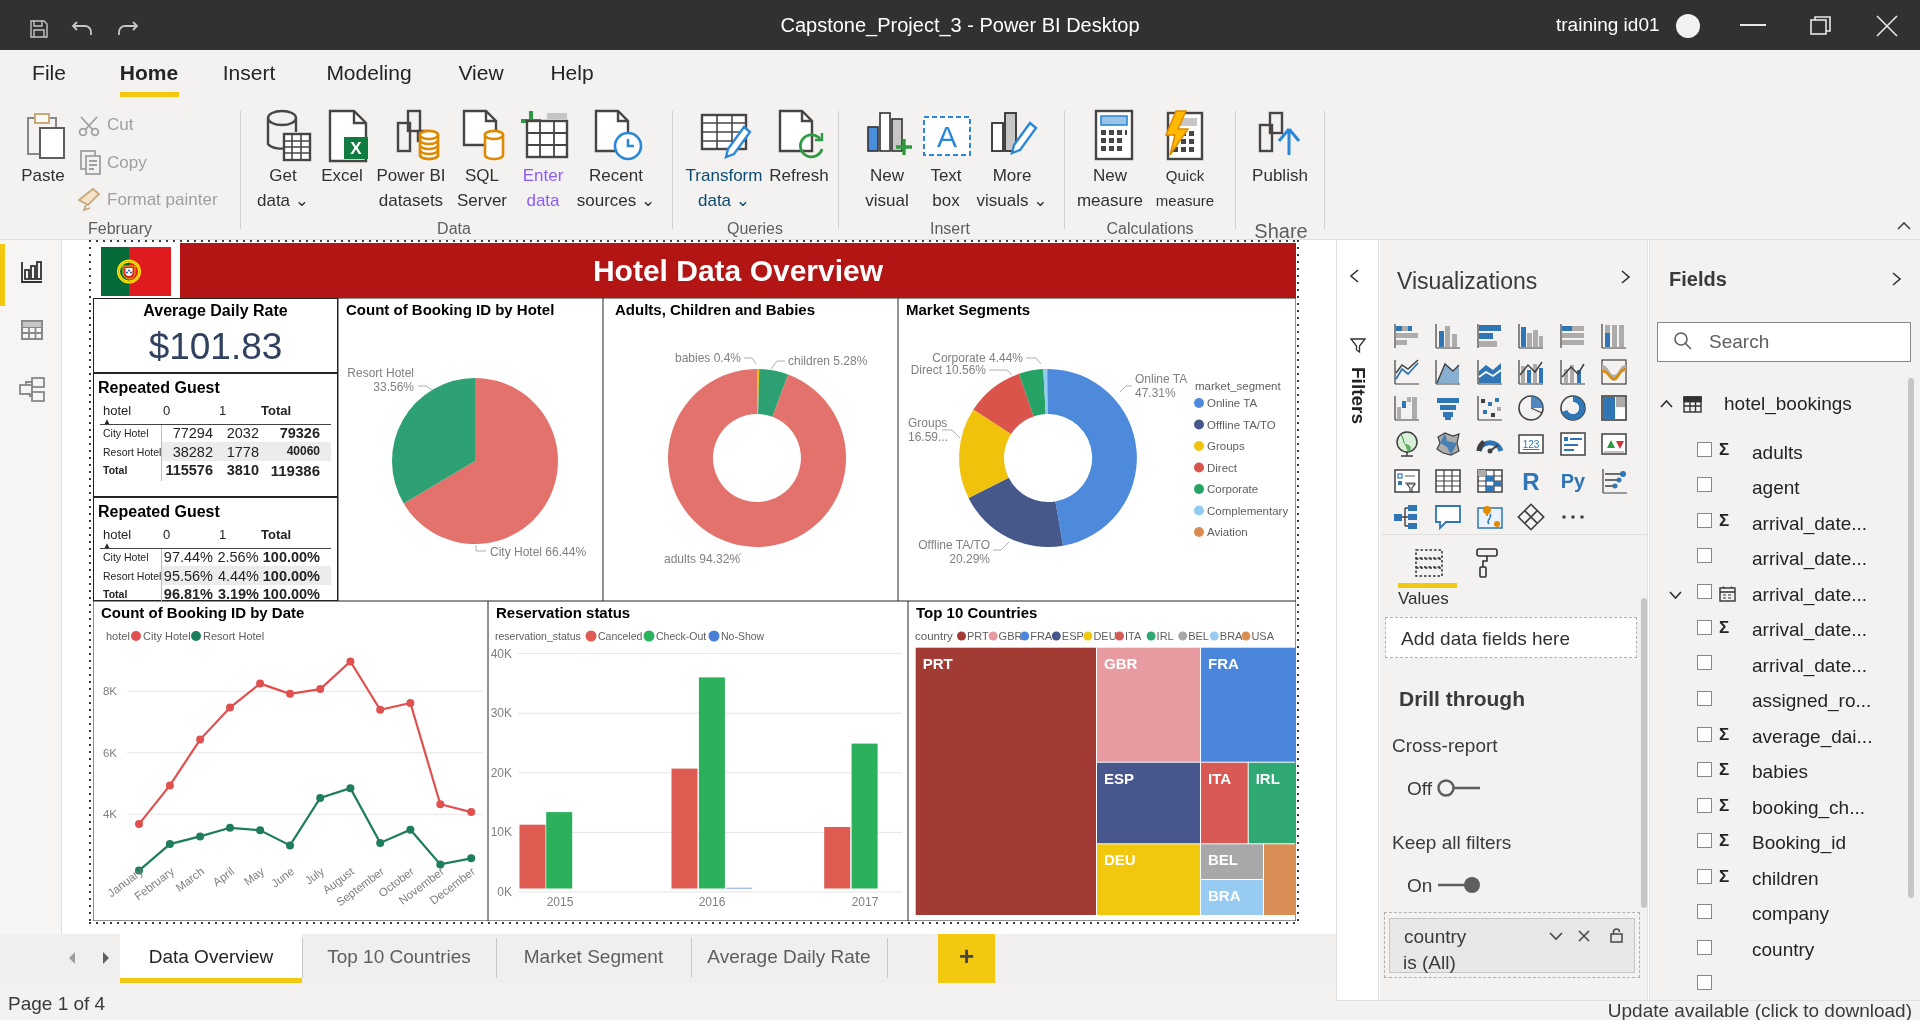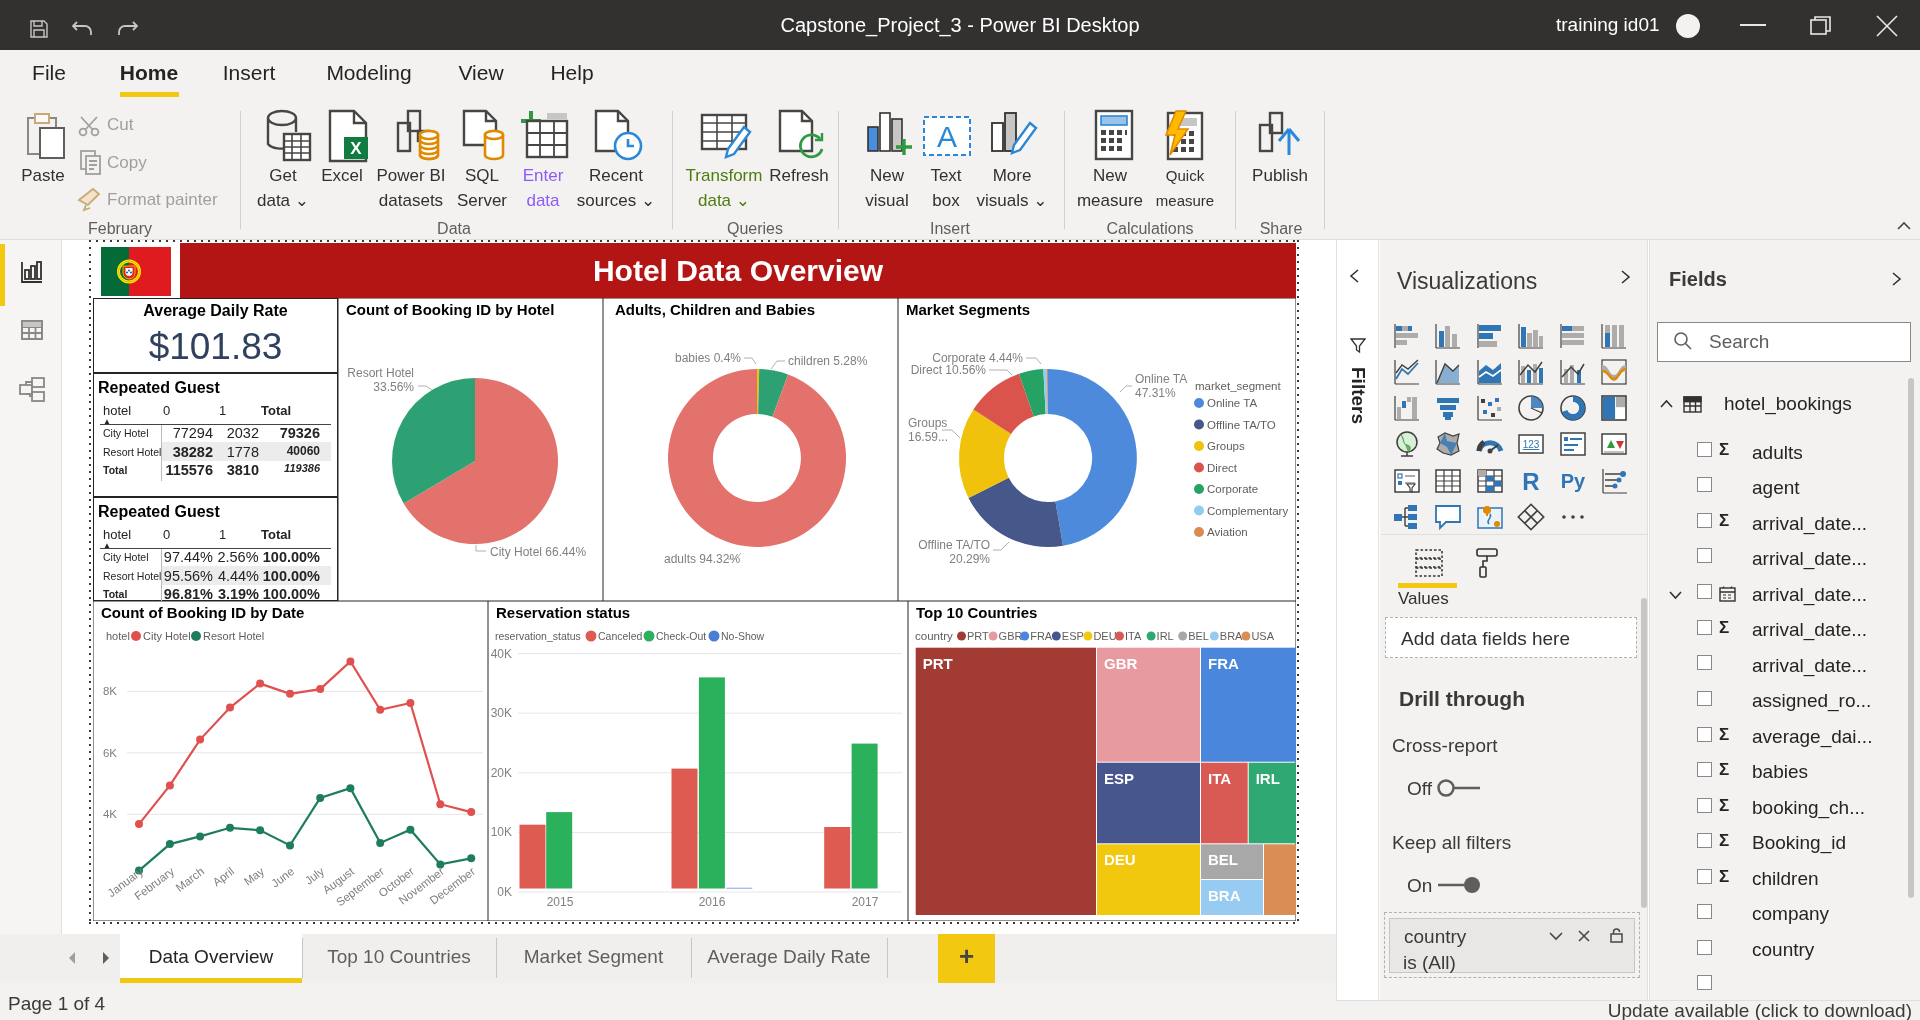--- a/index.html
+++ b/index.html
@@ -49,21 +49,21 @@
     <div class="ab" style="left:672px;top:8px;width:1px;height:118px;background:#d2d0ce;"></div>
     <div class="ab" style="left:838px;top:8px;width:1px;height:118px;background:#d2d0ce;"></div>
     <div class="ab" style="left:1064px;top:8px;width:1px;height:118px;background:#d2d0ce;"></div>
     <div class="ab" style="left:1235px;top:8px;width:1px;height:118px;background:#d2d0ce;"></div>
     <div class="ab" style="left:1324px;top:8px;width:1px;height:118px;background:#d2d0ce;"></div>
     <div class="ab" style="left:40px;top:117px;width:160px;text-align:center;font-size:16px;color:#605e5c;">February</div>
     <div class="ab" style="left:374px;top:117px;width:160px;text-align:center;font-size:16px;color:#605e5c;">Data</div>
     <div class="ab" style="left:675px;top:117px;width:160px;text-align:center;font-size:16px;color:#605e5c;">Queries</div>
     <div class="ab" style="left:870px;top:117px;width:160px;text-align:center;font-size:16px;color:#605e5c;">Insert</div>
     <div class="ab" style="left:1070px;top:117px;width:160px;text-align:center;font-size:16px;color:#605e5c;">Calculations</div>
-    <div class="ab" style="left:1201px;top:117px;width:160px;text-align:center;font-size:16px;color:#605e5c;">Share</div>
+    <div class="ab" style="left:1201px;top:117px;width:160px;text-align:center;font-size:20px;color:#605e5c;">Share</div>
     <svg class="ab" style="left:1896px;top:118px;" width="16" height="10" viewBox="0 0 16 10" fill="none" stroke="#484644" stroke-width="1.6">
       <path d="M2 8 L8 2 L14 8"></path>
     </svg>
   </div>
 <div class="ab" style="left:0;top:103px;width:1920px;height:140px;">
     <svg class="ab" style="left:22px;top:9px;" width="46" height="48" viewBox="0 0 46 48">
 <rect x="6" y="6" width="28" height="36" fill="none" stroke="#8a8886" stroke-width="2"></rect>
 <rect x="13" y="2" width="14" height="9" fill="#faf9f8" stroke="#c8a978" stroke-width="2"></rect>
 <rect x="18" y="16" width="24" height="30" fill="#fff" stroke="#605e5c" stroke-width="2"></rect>
 </svg>
@@ -136,21 +136,21 @@
 <path d="M26 2 v10 h10" fill="none" stroke="#484644" stroke-width="2.4"></path>
 <circle cx="36" cy="37" r="13" fill="#fff" stroke="#2b88d8" stroke-width="2.6"></circle>
 <path d="M36 30 v7 h6" fill="none" stroke="#2b88d8" stroke-width="2.6"></path>
 </svg>
     <div class="ab" style="left:541px;top:60px;width:150px;text-align:center;font-size:17px;color:#323130;line-height:25px;">Recent<br>sources ⌄</div>
     <svg class="ab" style="left:698px;top:6px;" width="56" height="54" viewBox="0 0 56 54">
 <rect x="4" y="6" width="44" height="34" fill="#fff" stroke="#484644" stroke-width="2.4"></rect>
 <path d="M4 14 h44 M4 23 h44 M4 32 h44 M19 6 v34 M34 6 v34" stroke="#484644" stroke-width="1.6"></path>
 <path d="M46 18 L30 40 l-2 8 l8 -3 L52 23 z" fill="#fff" stroke="#2b88d8" stroke-width="2.4"></path>
 </svg>
-    <div class="ab" style="left:649px;top:60px;width:150px;text-align:center;font-size:17px;color:#4d7c0f;line-height:25px;">Transform<br>data ⌄</div>
+    <div class="ab" style="left:649px;top:60px;width:150px;text-align:center;font-size:17px;color:#0c4a6e;line-height:25px;">Transform<br>data ⌄</div>
     <svg class="ab" style="left:776px;top:6px;" width="50" height="54" viewBox="0 0 50 54">
 <path d="M4 2 h22 l10 10 v30 h-32 z" fill="#fff" stroke="#484644" stroke-width="2.4"></path>
 <path d="M26 2 v10 h10" fill="none" stroke="#484644" stroke-width="2.4"></path>
 <g fill="none" stroke="#2e9b42" stroke-width="2.8">
 <path d="M44 30 a11 11 0 1 0 2 10"></path>
 <path d="M46 24 v7 h-7" stroke-width="2.4"></path>
 </g>
 </svg>
     <div class="ab" style="left:724px;top:60px;width:150px;text-align:center;font-size:17px;color:#323130;line-height:25px;">Refresh</div>
     <svg class="ab" style="left:864px;top:6px;" width="52" height="54" viewBox="0 0 52 54">
@@ -264,27 +264,27 @@
 <div class="ab" style="left:163px;top:403px;width:50px;font-size:13px;color:#252423;">0</div>
 <div class="ab" style="left:219px;top:403px;width:40px;font-size:13px;color:#252423;">1</div>
 <div class="ab" style="left:261px;top:403px;width:45px;text-align:left;font-size:13px;font-weight:bold;color:#252423;">Total</div>
 <div class="ab" style="left:100px;top:424px;width:231px;height:1px;background:#444;"></div>
 <div class="ab" style="left:103px;top:427px;font-size:10.5px;font-weight:normal;color:#252423;">City Hotel</div>
 <div class="ab" style="left:161px;top:425px;width:52px;text-align:right;font-size:14.5px;font-weight:normal;color:#252423;">77294</div>
 <div class="ab" style="left:217px;top:425px;width:42px;text-align:right;font-size:14.5px;font-weight:normal;color:#252423;">2032</div>
 <div class="ab" style="left:260px;top:425px;width:60px;text-align:right;font-size:14.5px;font-weight:normal;color:#252423;"><b>79326</b></div>
 <div class="ab" style="left:161px;top:442px;width:170px;height:18.5px;background:#ececec;"></div>
 <div class="ab" style="left:103px;top:446px;font-size:10.5px;font-weight:normal;color:#252423;">Resort Hotel</div>
-<div class="ab" style="left:161px;top:444px;width:52px;text-align:right;font-size:14.5px;font-weight:bold;color:#252423;">38282</div>
+<div class="ab" style="left:161px;top:444px;width:52px;text-align:right;font-size:14.5px;font-weight:normal;color:#252423;">38282</div>
 <div class="ab" style="left:217px;top:444px;width:42px;text-align:right;font-size:14.5px;font-weight:normal;color:#252423;">1778</div>
 <div class="ab" style="left:260px;top:444px;width:60px;text-align:right;font-size:12px;font-weight:normal;color:#252423;"><b>40060</b></div>
 <div class="ab" style="left:103px;top:464px;font-size:10.5px;font-weight:bold;color:#252423;">Total</div>
 <div class="ab" style="left:161px;top:462px;width:52px;text-align:right;font-size:14.5px;font-weight:bold;color:#252423;">115576</div>
 <div class="ab" style="left:217px;top:462px;width:42px;text-align:right;font-size:14.5px;font-weight:bold;color:#252423;">3810</div>
-<div class="ab" style="left:260px;top:462px;width:60px;text-align:right;font-size:11px;font-weight:bold;color:#252423;font-style:italic;">119386</div>
+<div class="ab" style="left:260px;top:462px;width:60px;text-align:right;font-size:15px;font-weight:bold;color:#252423;">119386</div>
 <div class="ab" style="left:161px;top:425px;width:1px;height:56px;background:#bbb;"></div>
 <div class="ab" style="left:93px;top:497px;width:245px;height:104px;border:1px solid #252423;background:#fff;font-size:13px;"></div>
 <div class="ab" style="left:98px;top:503px;font-size:16px;font-weight:bold;color:#000;">Repeated Guest</div>
 <div class="ab" style="left:103px;top:527px;font-size:13px;color:#252423;">hotel</div>
 <div class="ab" style="left:103px;top:541px;font-size:8px;color:#252423;">▲</div>
 <div class="ab" style="left:163px;top:527px;width:50px;font-size:13px;color:#252423;">0</div>
 <div class="ab" style="left:219px;top:527px;width:40px;font-size:13px;color:#252423;">1</div>
 <div class="ab" style="left:261px;top:527px;width:45px;text-align:left;font-size:13px;font-weight:bold;color:#252423;">Total</div>
 <div class="ab" style="left:100px;top:548px;width:231px;height:1px;background:#444;"></div>
 <div class="ab" style="left:103px;top:551px;font-size:10.5px;font-weight:normal;color:#252423;">City Hotel</div>

